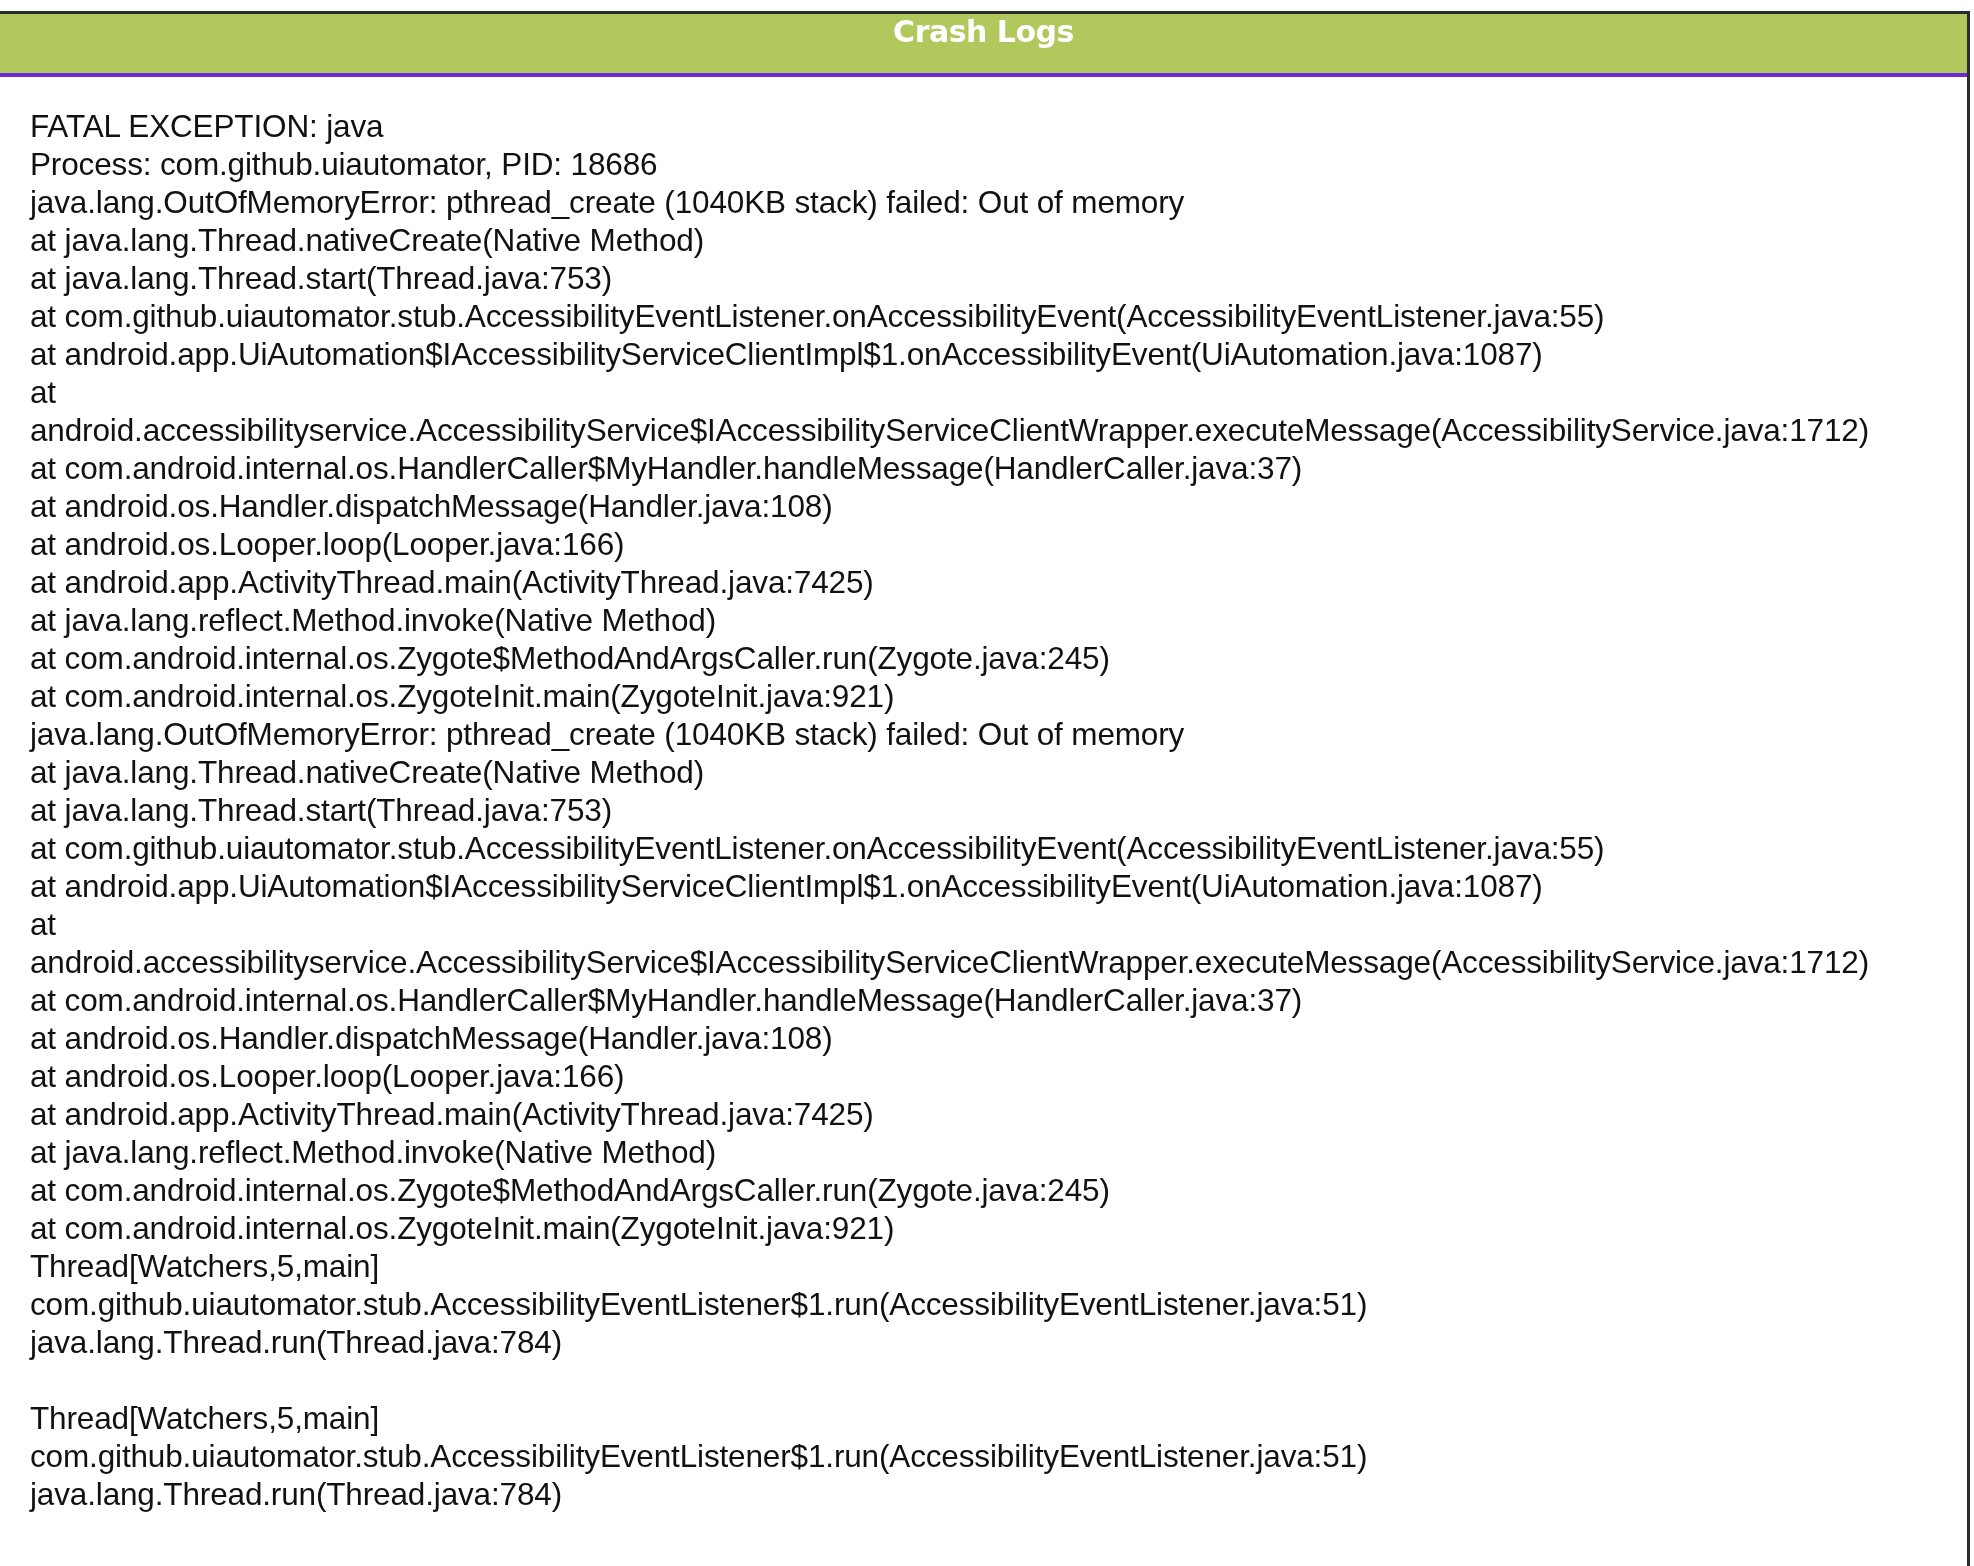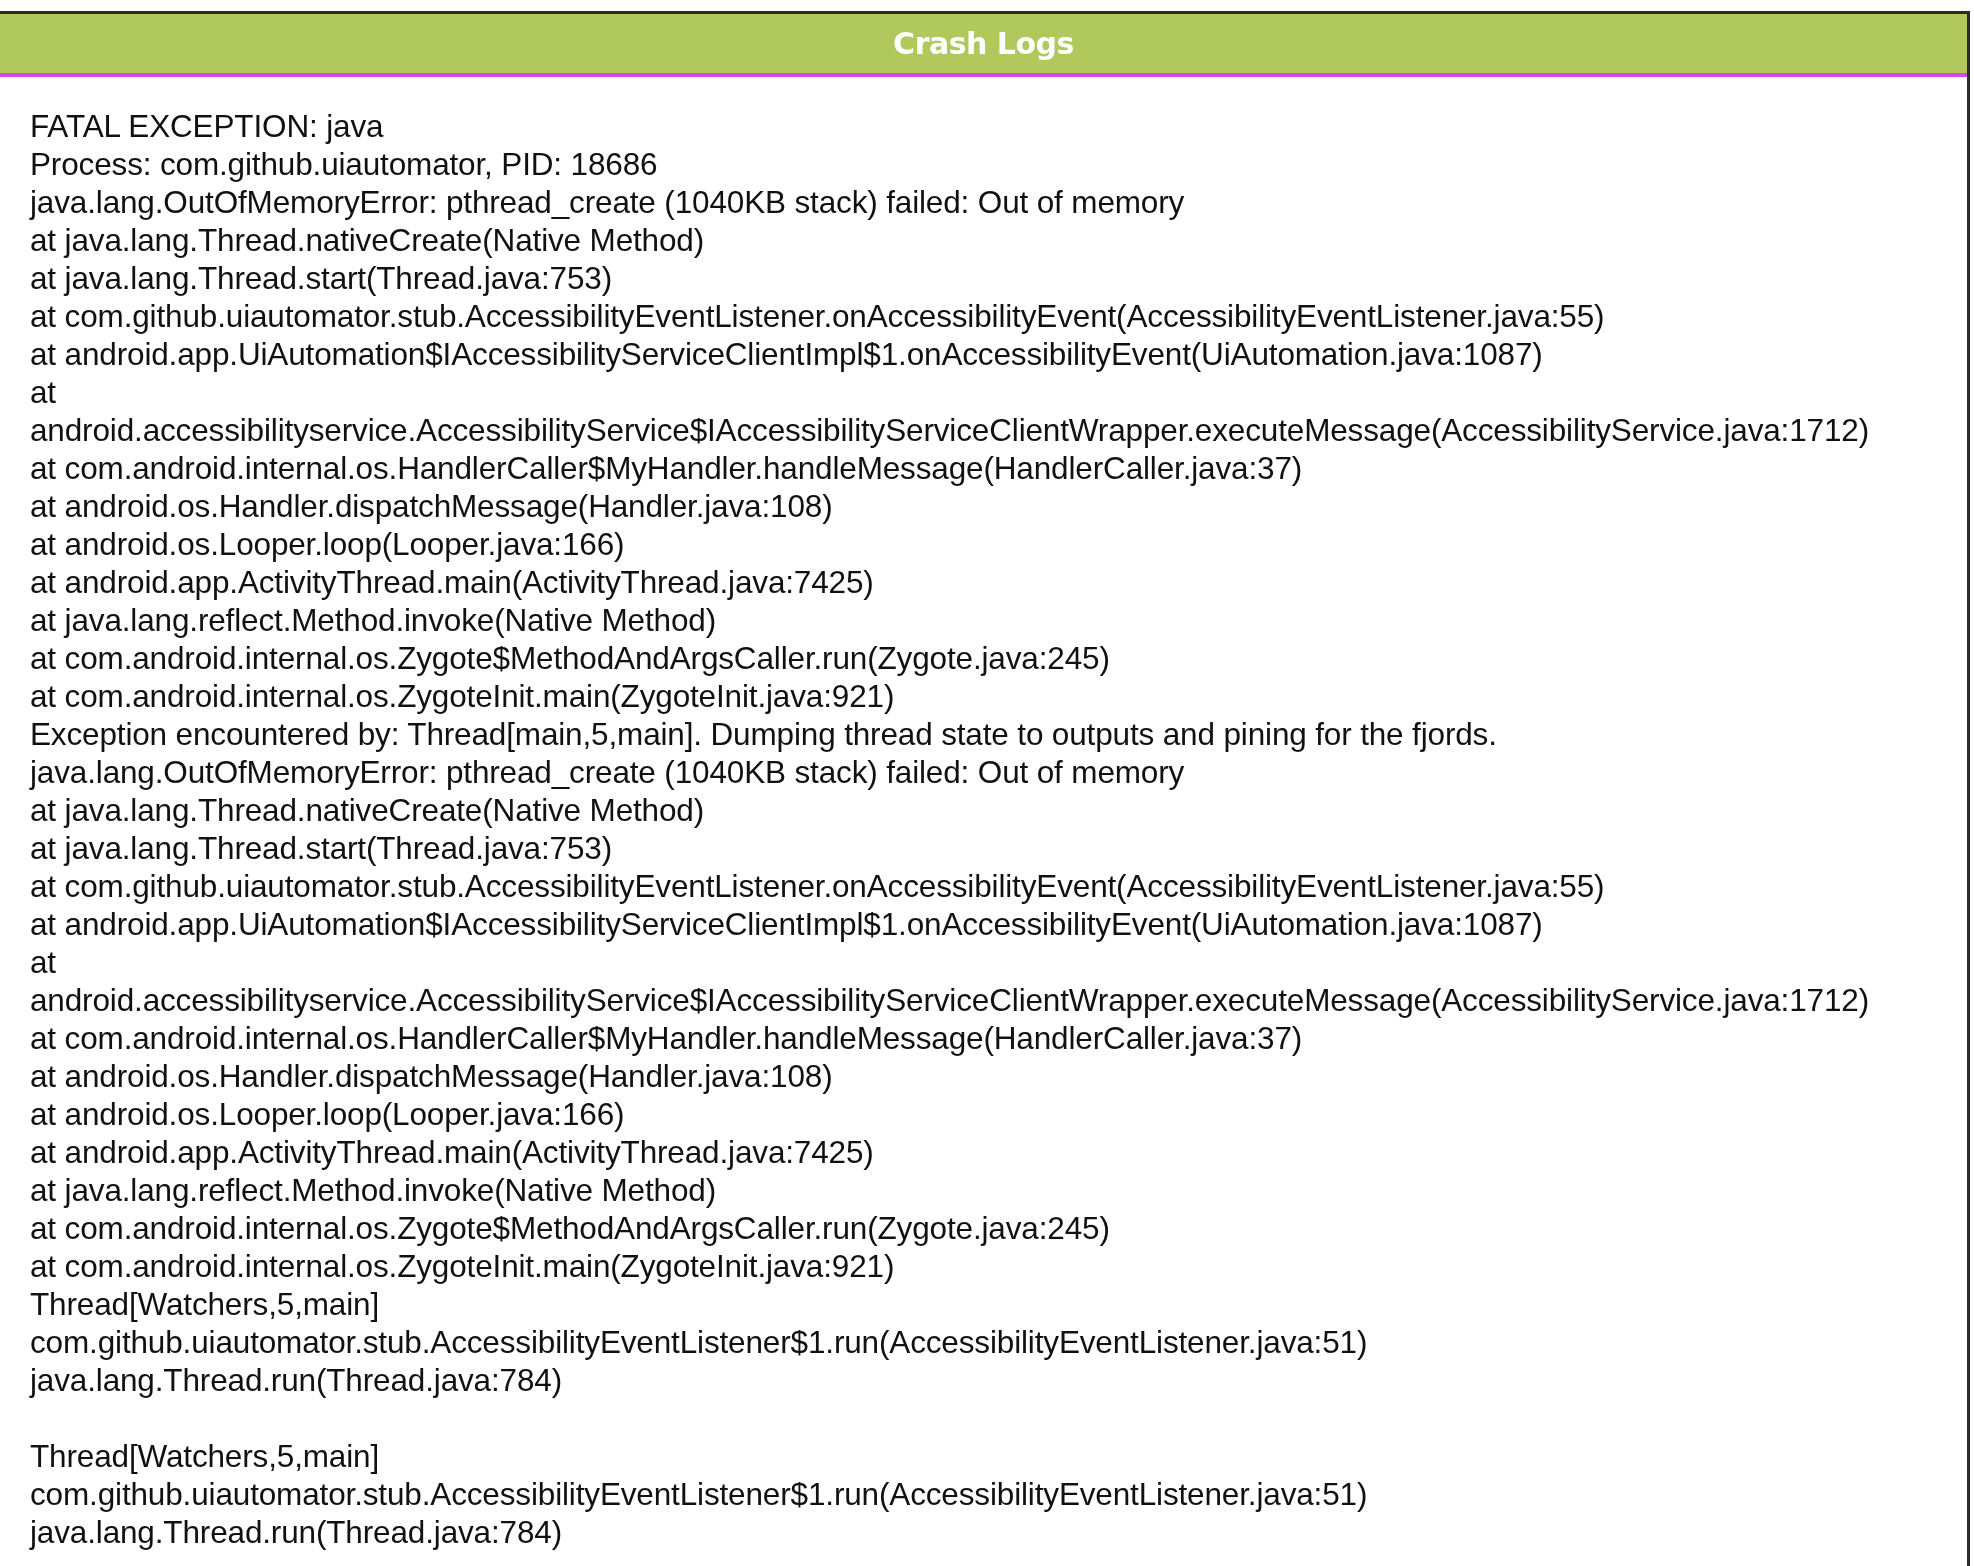--- a/index.html
+++ b/index.html
@@ -17,23 +17,22 @@
       width: 1970px;
       height: 1560px;
       border-top: 3px solid #2b2b2b;
       border-right: 3px solid #2b2b2b;
       box-sizing: border-box;
       background: #ffffff;
     }
     .panel-header {
       height: 59px;
       background: #b0c85c;
-      border-bottom: 4px solid #d946ef;
+      border-bottom: 4px solid #6d28d9;
       display: flex;
-      align-items: center;
       justify-content: center;
     }
     .panel-title {
       color: #ffffff;
       font-family: "DejaVu Sans", sans-serif;
       font-weight: bold;
       font-size: 30px;
       letter-spacing: -0.5px;
     }
     .log-body {
@@ -69,21 +68,20 @@
     <div class="log-line">at android.app.UiAutomation$IAccessibilityServiceClientImpl$1.onAccessibilityEvent(UiAutomation.java:1087)</div>
     <div class="log-line">at</div>
     <div class="log-line">android.accessibilityservice.AccessibilityService$IAccessibilityServiceClientWrapper.executeMessage(AccessibilityService.java:1712)</div>
     <div class="log-line">at com.android.internal.os.HandlerCaller$MyHandler.handleMessage(HandlerCaller.java:37)</div>
     <div class="log-line">at android.os.Handler.dispatchMessage(Handler.java:108)</div>
     <div class="log-line">at android.os.Looper.loop(Looper.java:166)</div>
     <div class="log-line">at android.app.ActivityThread.main(ActivityThread.java:7425)</div>
     <div class="log-line">at java.lang.reflect.Method.invoke(Native Method)</div>
     <div class="log-line">at com.android.internal.os.Zygote$MethodAndArgsCaller.run(Zygote.java:245)</div>
     <div class="log-line">at com.android.internal.os.ZygoteInit.main(ZygoteInit.java:921)</div>
-    <div class="log-line">Exception encountered by: Thread[main,5,main]. Dumping thread state to outputs and pining for the fjords.</div>
     <div class="log-line">java.lang.OutOfMemoryError: pthread_create (1040KB stack) failed: Out of memory</div>
     <div class="log-line">at java.lang.Thread.nativeCreate(Native Method)</div>
     <div class="log-line">at java.lang.Thread.start(Thread.java:753)</div>
     <div class="log-line">at com.github.uiautomator.stub.AccessibilityEventListener.onAccessibilityEvent(AccessibilityEventListener.java:55)</div>
     <div class="log-line">at android.app.UiAutomation$IAccessibilityServiceClientImpl$1.onAccessibilityEvent(UiAutomation.java:1087)</div>
     <div class="log-line">at</div>
     <div class="log-line">android.accessibilityservice.AccessibilityService$IAccessibilityServiceClientWrapper.executeMessage(AccessibilityService.java:1712)</div>
     <div class="log-line">at com.android.internal.os.HandlerCaller$MyHandler.handleMessage(HandlerCaller.java:37)</div>
     <div class="log-line">at android.os.Handler.dispatchMessage(Handler.java:108)</div>
     <div class="log-line">at android.os.Looper.loop(Looper.java:166)</div>

